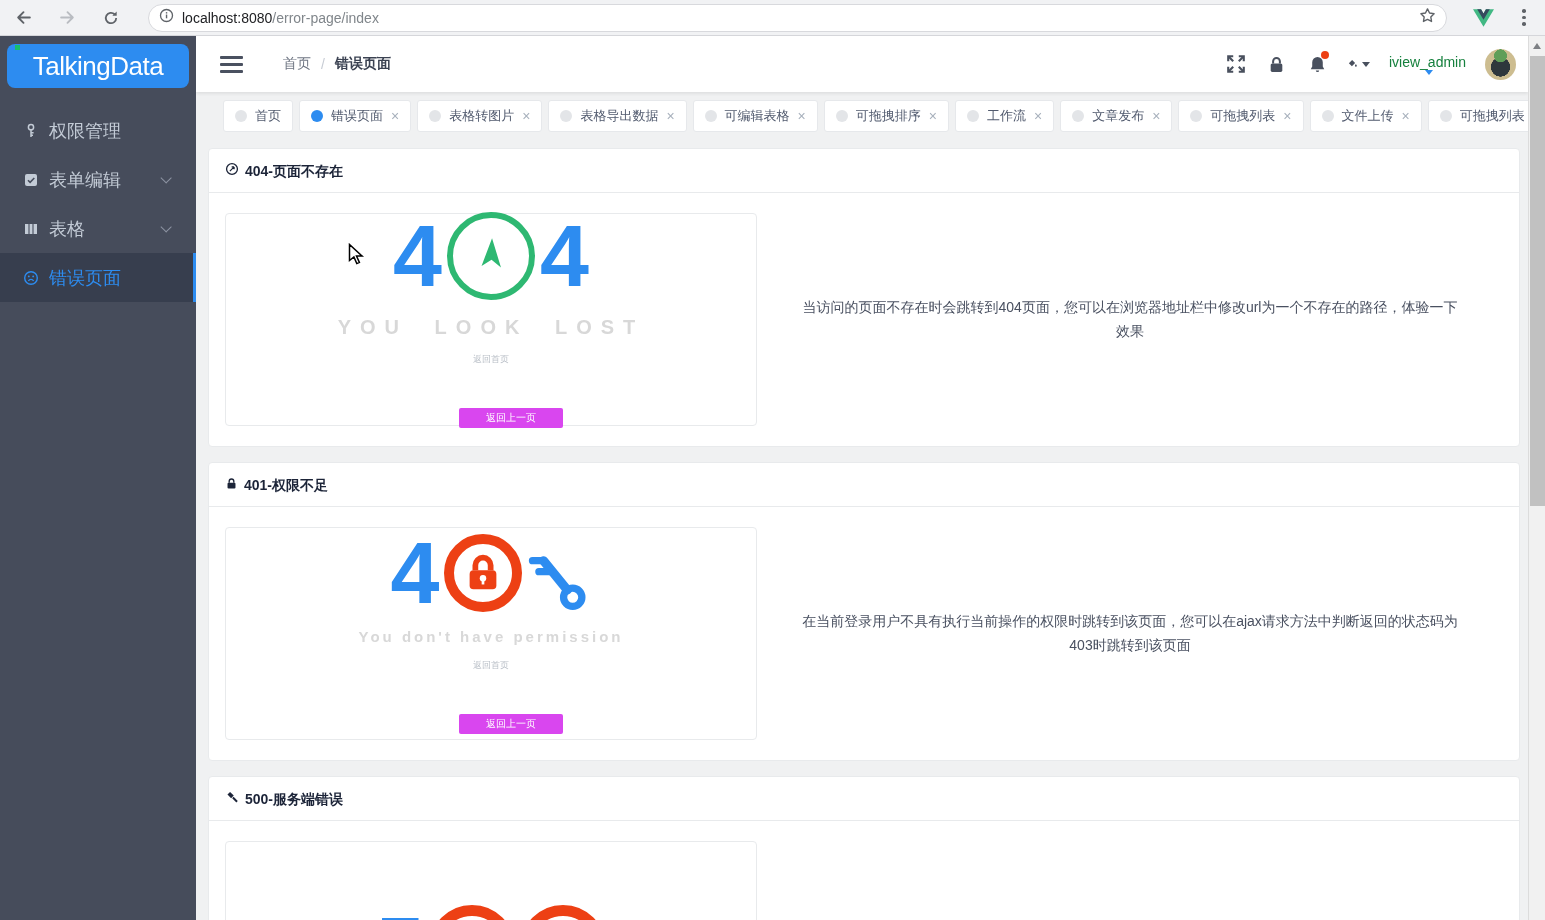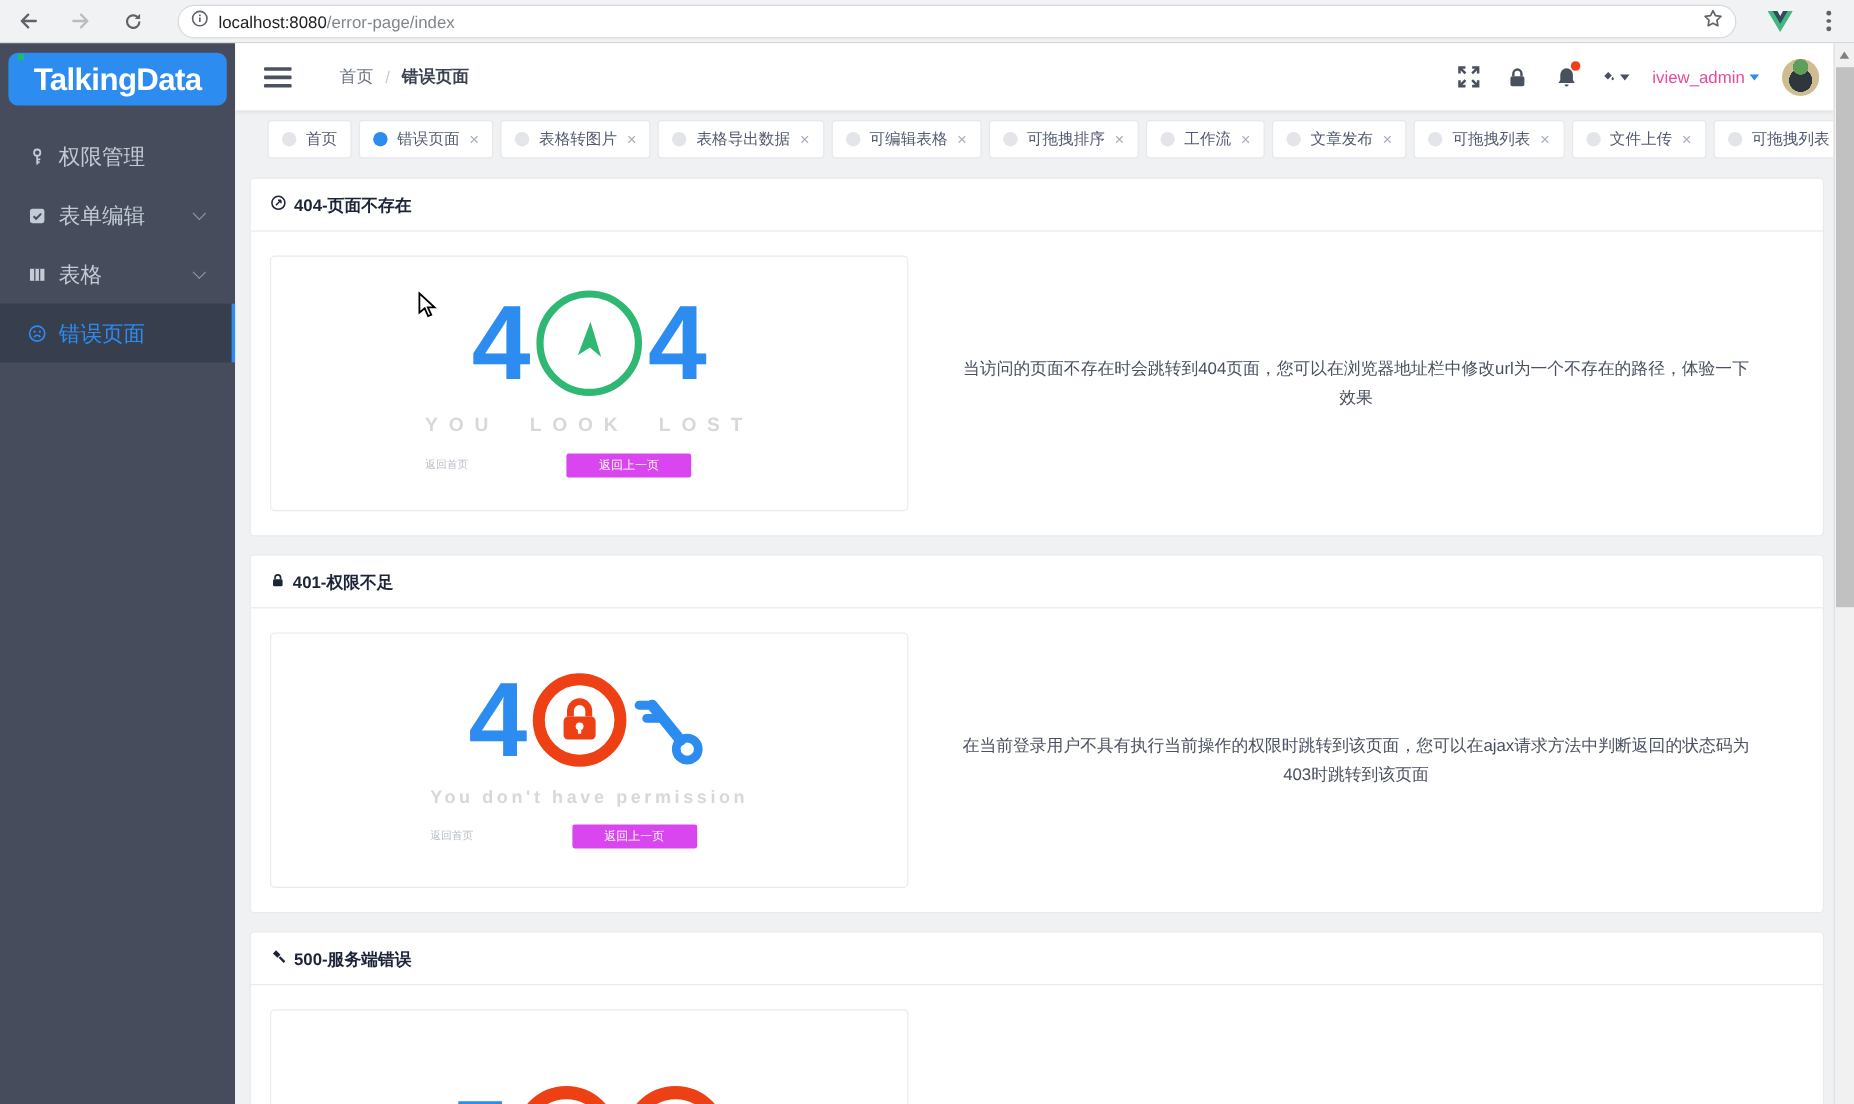--- a/index.html
+++ b/index.html
@@ -17,21 +17,21 @@
   .url{ flex:1; font-size:14px; color:#202124; }
   .url .path{ color:#80868b; }
   .ext-ic{ width:24px; height:22px; display:flex; align-items:center; justify-content:center; }
   .dots{ width:22px; height:22px; display:flex; flex-direction:column; align-items:center;
     justify-content:center; gap:3px; cursor:pointer; }
   .dots i{ width:3.5px; height:3.5px; border-radius:50%; background:#5f6368; }
 
   
   .sidebar{ position:absolute; top:36px; left:0; width:196px; bottom:0; background:#464c5b; }
   .logo{ margin:8px 7px 0 7px; height:44px; background:#2d8cf0; border-radius:8px;
-    color:#fff; font-weight:bold; font-size:26px; letter-spacing:-0.5px;
+    color:#fff; font-weight:normal; font-size:26px; letter-spacing:-0.5px;
     display:flex; align-items:center; justify-content:center; cursor:pointer; }
   .logo-badge{ position:absolute; top:9px; left:15px; width:5px; height:5px; background:#19be6b; }
   .menu{ margin-top:18px; }
   .menu-item{ position:relative; height:49px; display:flex; align-items:center;
     padding-left:23px; color:#c3cbd6; font-size:18px; cursor:pointer; }
   .menu-item .mi-icon{ width:16px; height:16px; margin-right:10px; display:inline-flex; }
   .menu-item.active{ background:#373e4e; color:#2d8cf0; }
   .menu-item.active::after{ content:""; position:absolute; right:0; top:0; bottom:0;
     width:3px; background:#2d8cf0; }
   .chev{ position:absolute; right:28px; width:8px; height:8px;
@@ -48,21 +48,21 @@
   .breadcrumb{ margin-left:40px; font-size:14px; color:#6f7683; display:flex; gap:10px; align-items:center; }
   .breadcrumb .cur{ color:#3b4252; font-weight:bold; }
   .breadcrumb .sep{ color:#c7ccd4; }
   .hd-right{ position:absolute; right:12px; display:flex; align-items:center; gap:19px; }
   .hd-ic{ width:22px; height:22px; display:flex; align-items:center; justify-content:center;
     cursor:pointer; position:relative; }
   .bell-dot{ position:absolute; top:-2px; right:0; width:8px; height:8px;
     border-radius:50%; background:#ed4014; }
   .caret{ width:0; height:0; border-left:4.5px solid transparent; border-right:4.5px solid transparent;
     border-top:5.5px solid #49505e; margin-left:4px; }
-  .user{ display:flex; align-items:center; color:#ec4899; font-size:14px; cursor:pointer; }
+  .user{ display:flex; align-items:center; color:#15803d; font-size:14px; cursor:pointer;flex-direction:column; }
   .user .caret{ border-top-color:#2d8cf0; }
   .avatar{ width:31px; height:31px; border-radius:50%; cursor:pointer;
     background:
       radial-gradient(circle at 50% 22%, #5f9e58 0 22%, rgba(0,0,0,0) 23%),
       radial-gradient(circle at 50% 58%, #2e373c 0 40%, rgba(0,0,0,0) 41%),
       #cdbd90; }
 
   
   .tabstrip{ height:48px; padding:8px 0 0 27px; display:flex; }
   .tab{ display:inline-flex; align-items:center; height:32px; background:#fff;
@@ -87,23 +87,23 @@
   .illus{ text-align:center; }
   .digits{ display:flex; align-items:center; justify-content:center; gap:5px; }
   .digit{ font-size:88px; font-weight:bold; color:#2d8cf0; line-height:0.9; }
   .ring404{ width:88px; height:88px; border:6px solid #2eb872; border-radius:50%;
     display:flex; align-items:center; justify-content:center; }
   .ring401{ width:78px; height:78px; border:10px solid #ed4014; border-radius:50%;
     display:flex; align-items:center; justify-content:center; }
   .ring500{ width:86px; height:86px; border:11px solid #ed4014; border-radius:50%;
     display:flex; align-items:flex-start; justify-content:center; overflow:hidden; }
   .tagline{ margin-top:16px; font-weight:bold; color:#d8d8d8; }
-  .tag404{ font-size:16px; letter-spacing:9px; word-spacing:12px; }
+  .tag404{ font-size:20px; letter-spacing:9px; word-spacing:12px; }
   .tag401{ font-size:15px; letter-spacing:3px; }
-  .btn-row{ margin-top:14px; display:flex; align-items:center; gap:42px; }
+  .btn-row{ margin-top:14px; display:flex; align-items:center; gap:42px;flex-direction:column; }
   .ghost-link{ font-size:9px; color:#b9bfc7; }
   .blue-btn{ font-size:10px; color:#fff; background:#d946ef; padding:3px 27px; border-radius:2px;margin-left:40px; }
 
   
   .scrollbar{ position:absolute; top:36px; right:0; width:17px; bottom:0;
     background:#f1f1f1; border-left:1px solid #dcdcdc; }
   .sb-arrow{ position:absolute; top:7px; left:4px; width:0; height:0;
     border-left:4.5px solid transparent; border-right:4.5px solid transparent;
     border-bottom:6px solid #7d8084; }
   .sb-thumb{ position:absolute; top:20px; left:1px; width:15px; height:450px; background:#c1c1c1; }

